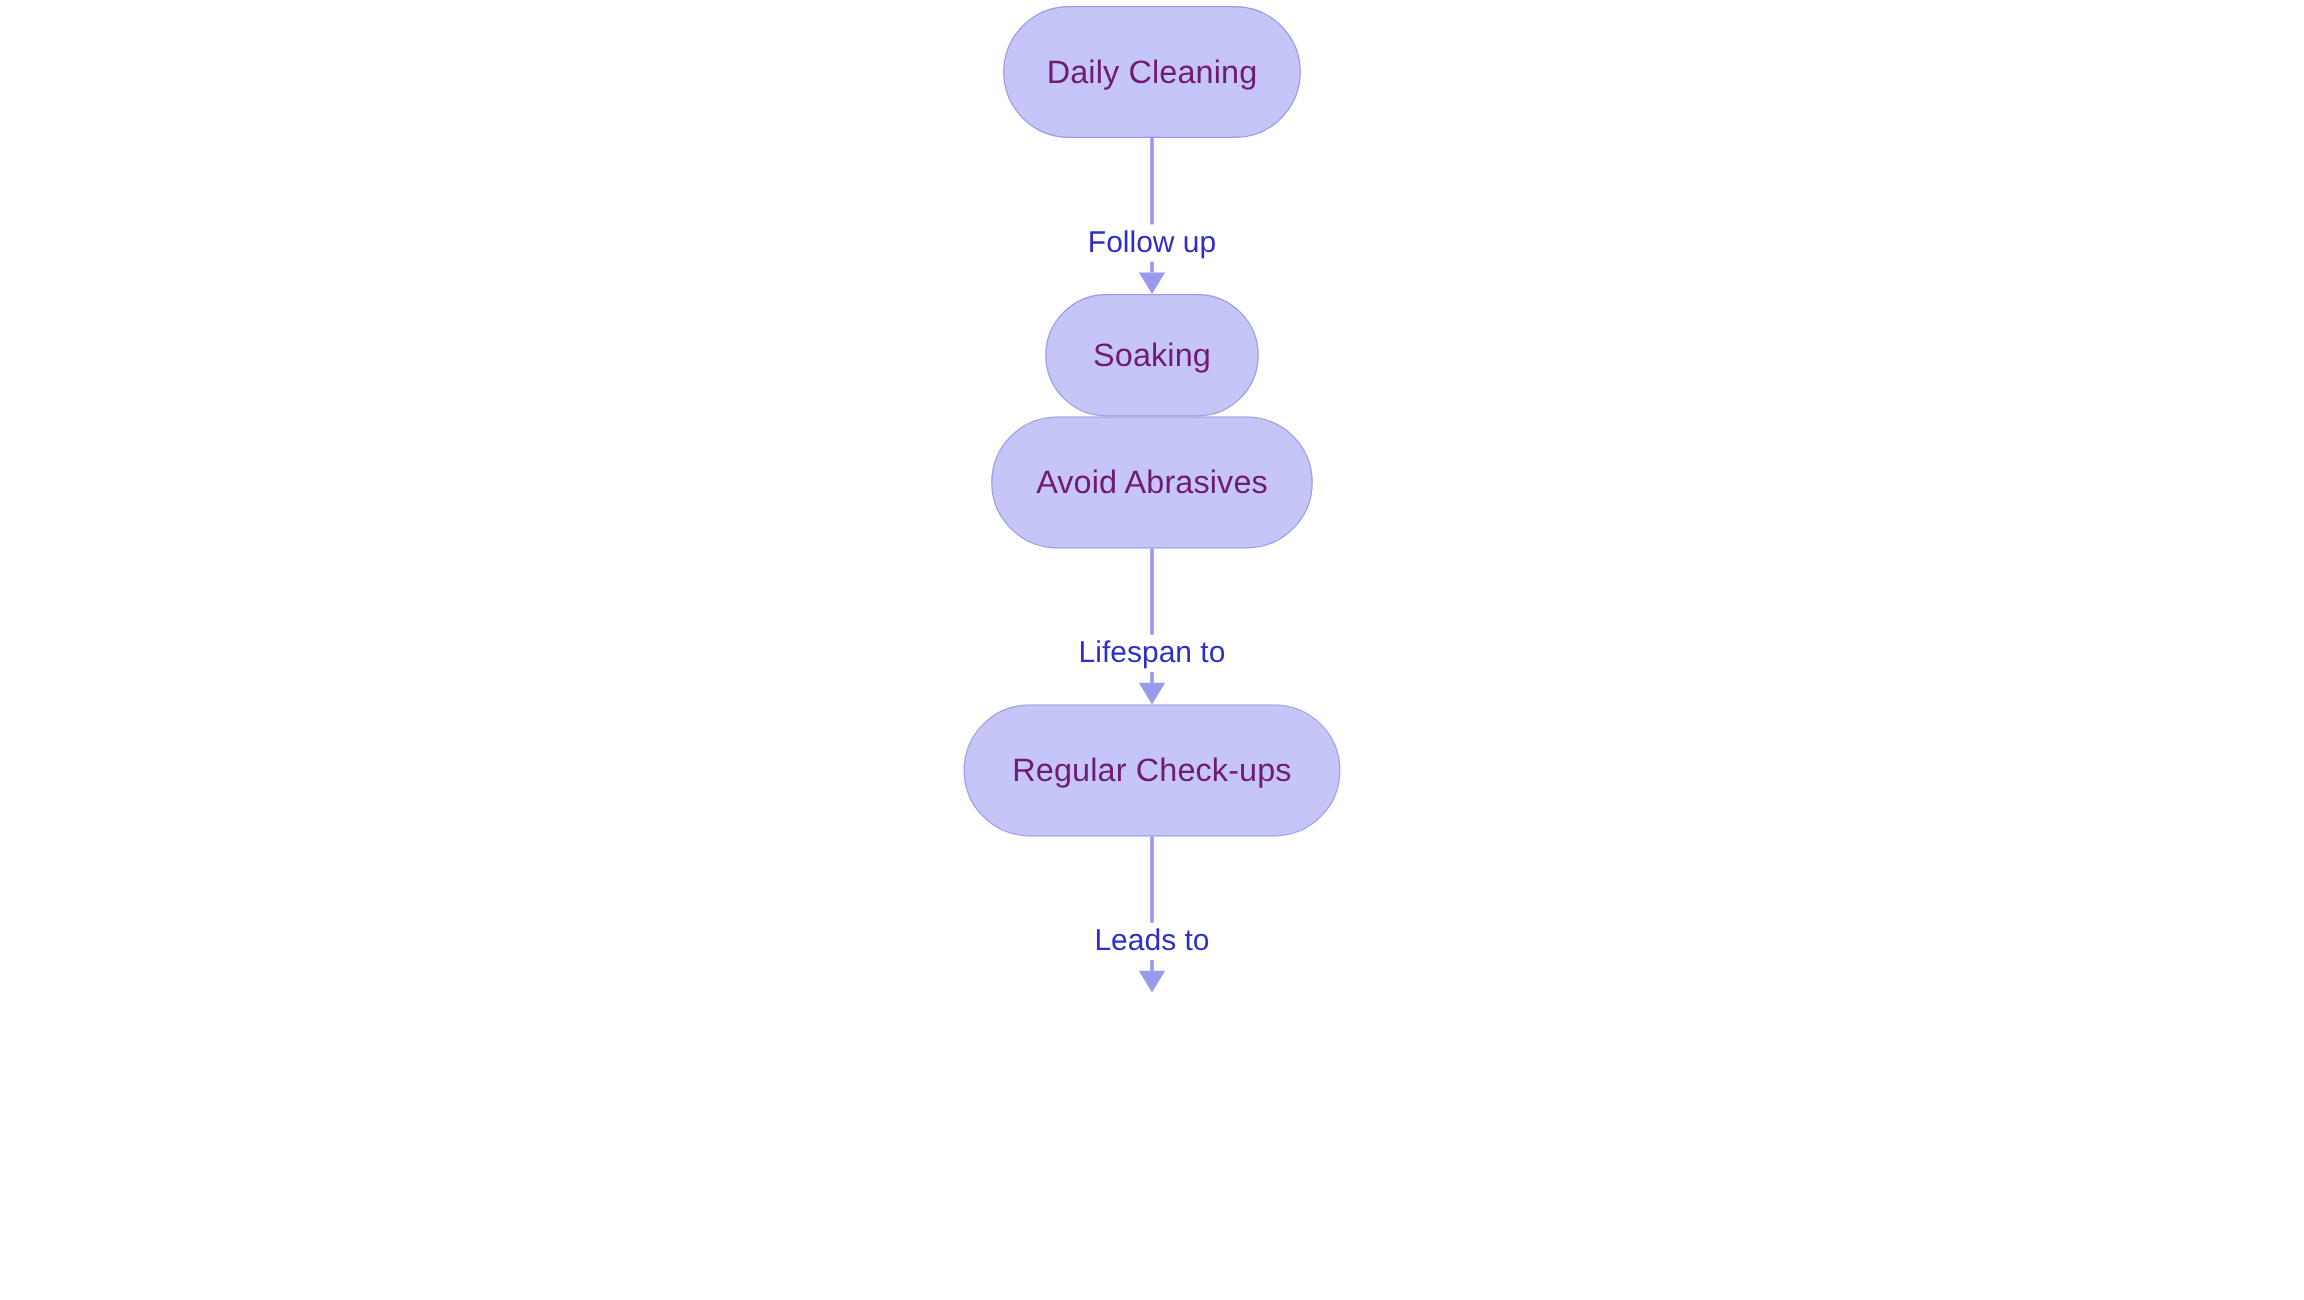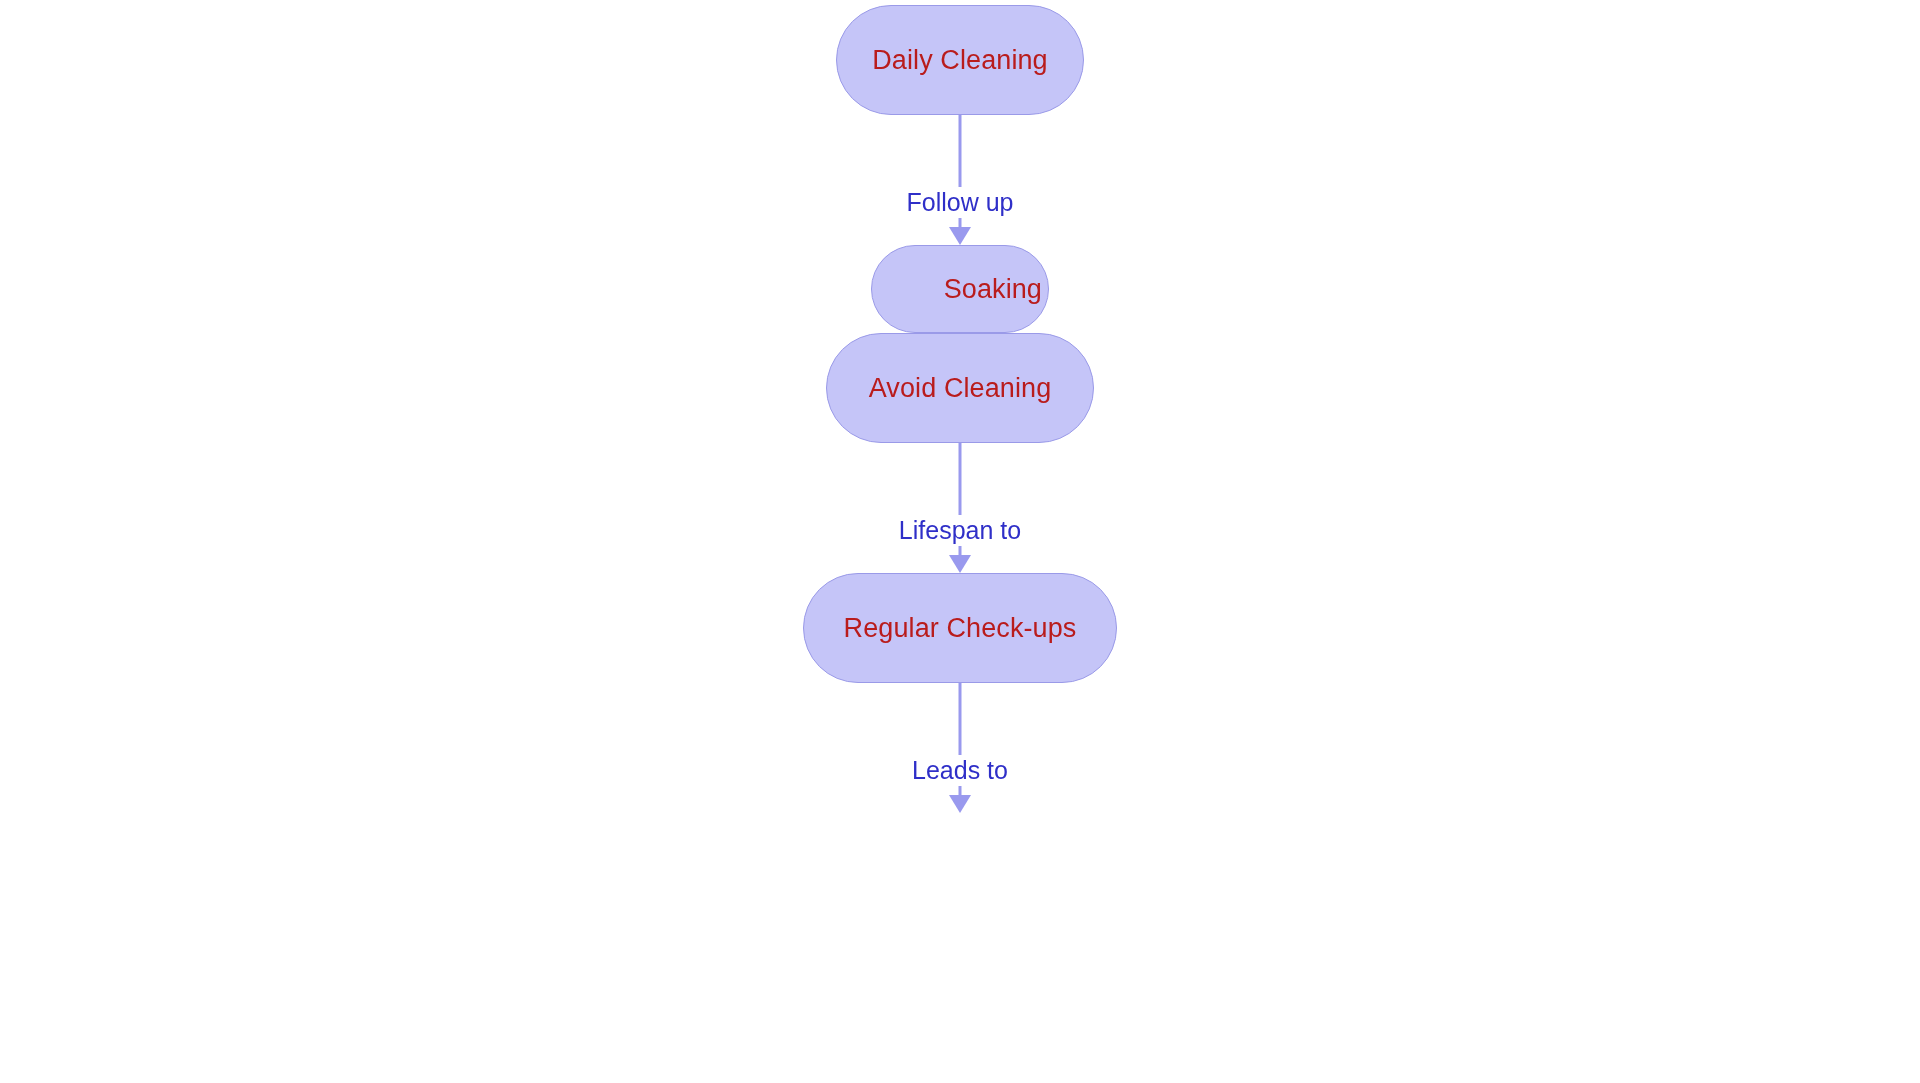--- a/index.html
+++ b/index.html
@@ -24,21 +24,21 @@
     flex-direction: column;
     align-items: center;
   }
 
   
   .node {
     position: relative;
     box-sizing: border-box;
     background: #c5c5f8;
     border: 1.6px solid #9a9ae8;
-    color: #b91c1c;
+    color: #701a75;
     display: flex;
     align-items: center;
     justify-content: center;
     white-space: nowrap;
     font-size: 27px;
     font-weight: 400;
     letter-spacing: 0.1px;
     z-index: 2;
   }
 
@@ -50,23 +50,22 @@
 
   
   .node.n-daily-cleaning {
     width: 248px;
     height: 110px;
     border-radius: 55px;
     margin-top: 5px;
   }
   .node.n-soaking {
     width: 178px;
-    height: 88px;
+    height: 102px;
     border-radius: 55px;
-    justify-content: flex-end;
   }
   .node.n-avoid-abrasives {
     width: 268px;
     height: 110px;
     border-radius: 55px;
   }
   .node.n-regular-checkups {
     width: 314px;
     height: 110px;
     border-radius: 55px;
@@ -139,21 +138,21 @@
     <span class="edge-arrow"></span>
     <span class="edge-label">Follow up</span>
   </div>
 
   <div class="node n-soaking">
     <span class="node-label">Soaking</span>
   </div>
 
 
   <div class="node n-avoid-abrasives">
-    <span class="node-label">Avoid Cleaning</span>
+    <span class="node-label">Avoid Abrasives</span>
   </div>
 
   <div class="edge">
     <span class="edge-line"></span>
     <span class="edge-arrow"></span>
     <span class="edge-label">Lifespan to</span>
   </div>
 
   <div class="node n-regular-checkups">
     <span class="node-label">Regular Check-ups</span>

